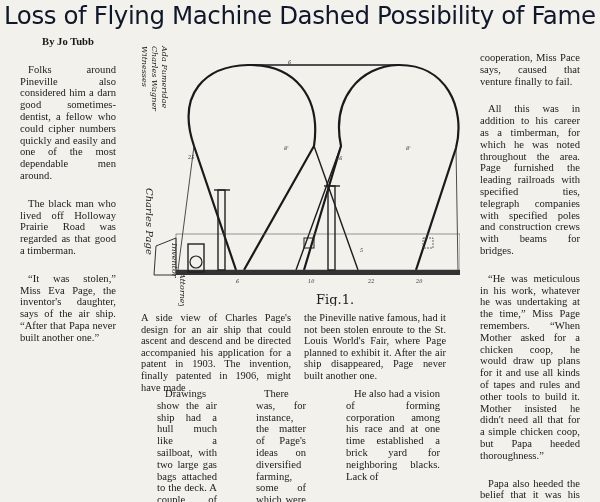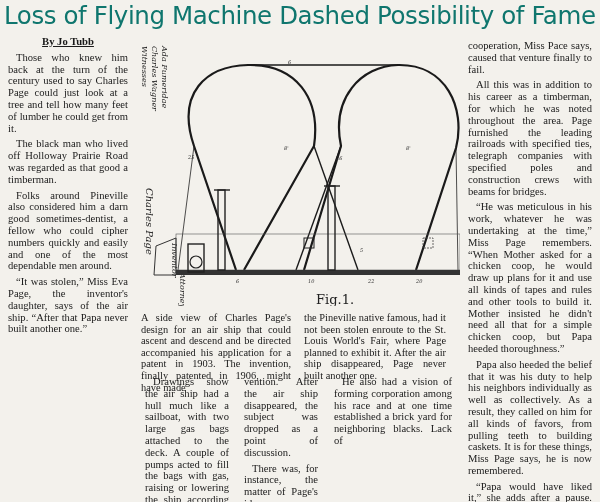--- a/index.html
+++ b/index.html
@@ -5,28 +5,28 @@
   html, body { margin: 0; padding: 0; }
   body {
     width: 600px; height: 502px; overflow: hidden;
     background: #f3f1ec; color: #1a1a1a;
     font-family: "Liberation Serif", serif;
     position: relative;
   }
   .headline {
     position: absolute; left: 4px; top: 2px; width: 596px;
     font-family: "DejaVu Sans", sans-serif; font-size: 24.5px; letter-spacing: -0.4px;
-    line-height: 28px; white-space: nowrap; color: #0f766e;
+    line-height: 28px; white-space: nowrap; color: #0f172a;
   }
   .col {
     position: absolute; font-size: 10.6px; line-height: 11.8px; text-align: justify;
   }
-  .col p { margin: 4px; text-indent: 8px; }
+  .col p { margin: 16px; text-indent: 8px; }
   .col p.noind { text-indent: 0; }
-  .byline { text-align: center; font-weight: bold; font-size: 10.6px; line-height: 11.8px; text-decoration: underline; }
+  .byline { text-align: center; font-weight: bold; font-size: 10.6px; line-height: 11.8px; }
   #col1 { left: 4px; top: 36px; width: 128px; }
   #col5 { left: 464px; top: 36px; width: 132px; }
   .figure {
     position: absolute; left: 136px; top: 38px; width: 324px; height: 268px;
   }
   .caption {
     position: absolute; top: 312px; font-weight: normal; font-size: 10.4px; line-height: 11.6px; text-align: justify;
   }
   #cap1 { left: 141px; width: 150px; }
   #cap2 { left: 304px; width: 142px; }
@@ -37,23 +37,22 @@
   .figlabel { font-family: "DejaVu Serif", serif; font-size: 13px; fill: #222; }
   .num { font-family: "DejaVu Serif", serif; font-size: 5px; fill: #333; font-style: italic; }
 </style>
 </head>
 <body>
 
 <div class="headline">Loss of Flying Machine Dashed Possibility of Fame</div>
 
 <div id="col1" class="col">
   <div class="byline">By Jo Tubb</div>
-  <p>Those who knew him back at the turn of the century used to say Charles Page could just look at a tree and tell how many feet of lumber he could get from it.</p>
+  <p>Folks around Pineville also considered him a darn good sometimes-dentist, a fellow who could cipher numbers quickly and easily and one of the most dependable men around.</p>
   <p>The black man who lived off Holloway Prairie Road was regarded as that good a timberman.</p>
-  <p>Folks around Pineville also considered him a darn good sometimes-dentist, a fellow who could cipher numbers quickly and easily and one of the most dependable men around.</p>
   <p>“It was stolen,” Miss Eva Page, the inventor's daughter, says of the air ship. “After that Papa never built another one.”</p>
 
 </div>
 
 <div class="figure">
   <svg width="324" height="268" viewBox="0 0 324 268">
 
     <g>
       <text class="sig" transform="translate(6,8) rotate(90)">Witnesses</text>
       <text class="sig" transform="translate(16,8) rotate(90)">Charles Wagner</text>
@@ -110,21 +109,20 @@
 
 <div id="cap1" class="caption">A side view of Charles Page's design for an air ship that could ascent and descend and be directed accompanied his application for a patent in 1903. The invention, finally patented in 1906, might have made</div>
 <div id="cap2" class="caption">the Pineville native famous, had it not been stolen enroute to the St. Louis World's Fair, where Page planned to exhibit it. After the air ship disappeared, Page never built another one.</div>
 
 <div id="col2" class="col">
   <p>Drawings show the air ship had a hull much like a sailboat, with two large gas bags attached to the deck. A couple of pumps acted to fill the bags with gas, raising or lowering the ship according to the volume of gas pumped into the balloons.</p>
 
 </div>
 
 <div id="col3" class="col">
-  <p class="noind">vention. After the air ship disappeared, the subject was dropped as a point of discussion.</p>
   <p>There was, for instance, the matter of Page's ideas on diversified farming, some of which were put into action but none of which were credited to him.</p>
 </div>
 
 <div id="col4" class="col">
   <p>He also had a vision of forming corporation among his race and at one time established a brick yard for neighboring blacks. Lack of</p>
 </div>
 
 <div id="col5" class="col">
   <p class="noind">cooperation, Miss Pace says, caused that venture finally to fail.</p>
   <p>All this was in addition to his career as a timberman, for which he was noted throughout the area. Page furnished the leading railroads with specified ties, telegraph companies with specified poles and construction crews with beams for bridges.</p>

